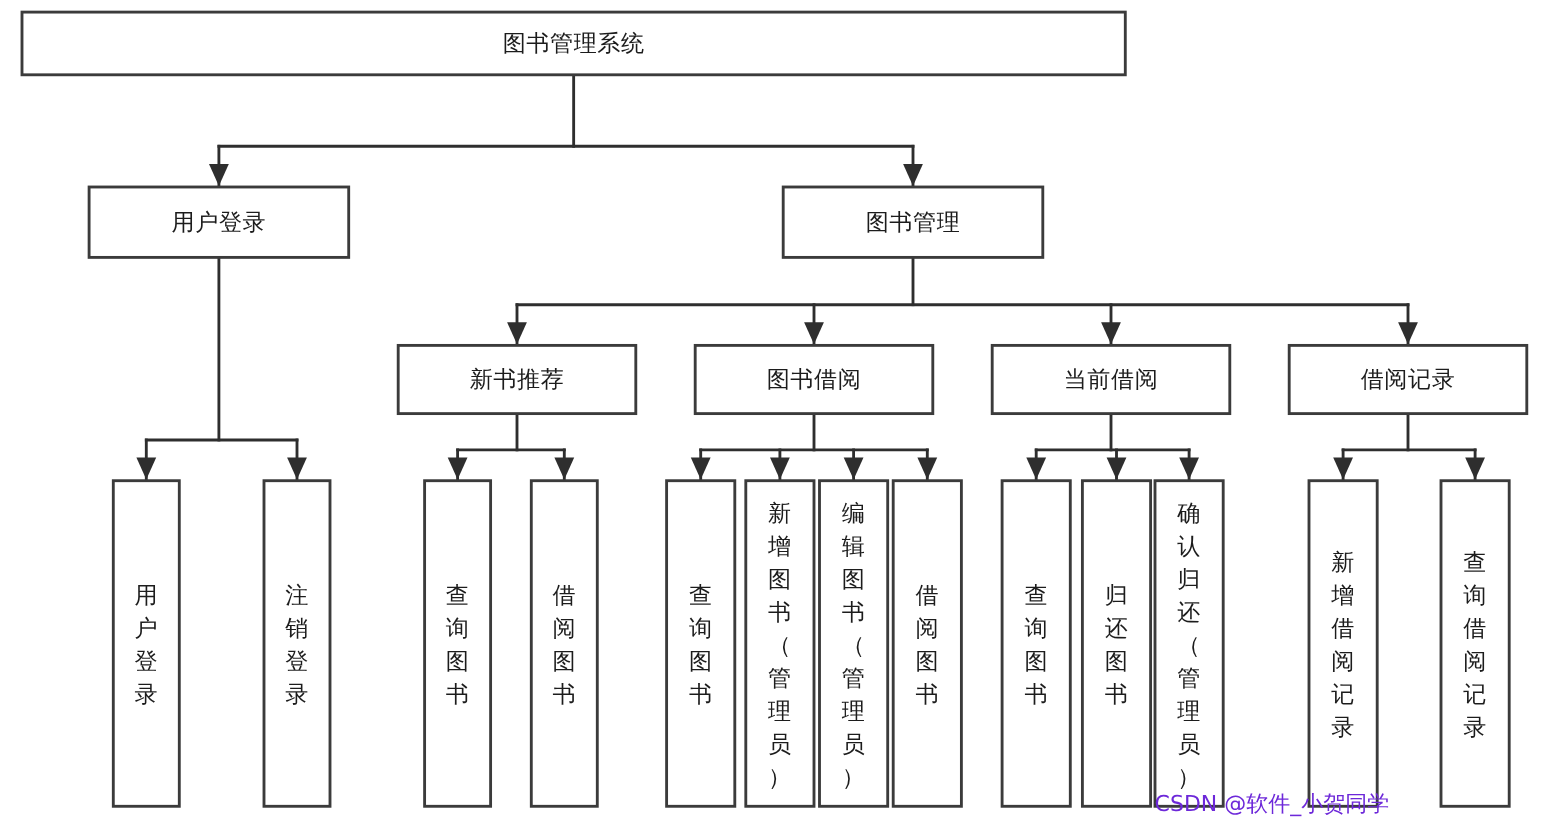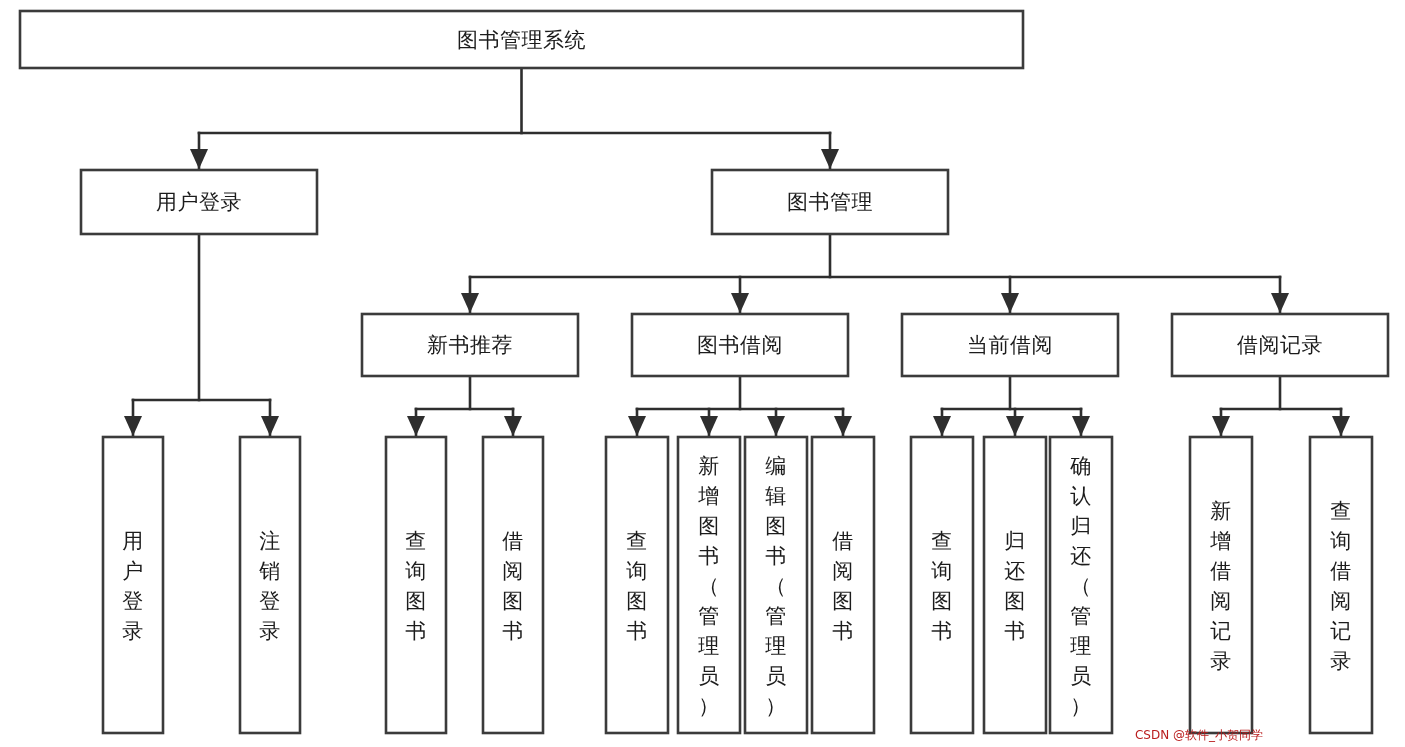--- a/index.html
+++ b/index.html
@@ -55,22 +55,22 @@
     font-size: 21px;
     fill: #1c1c1c;
     text-anchor: middle;
     letter-spacing: 0.5px;
   }
   .watermark-text {
     position: absolute;
     right: 8px;
     bottom: 3px;
     font-family: "DejaVu Sans", "Liberation Sans", sans-serif;
-    font-size: 12px;
-    color: #b91c1c;
+    font-size: 20px;
+    color: #6d28d9;
     white-space: nowrap;
     user-select: none;
   }
 </style>
 </head>
 <body>
 
 <div id="diagram-root">
 
   <svg id="tree-svg" viewBox="0 0 1405 747">

